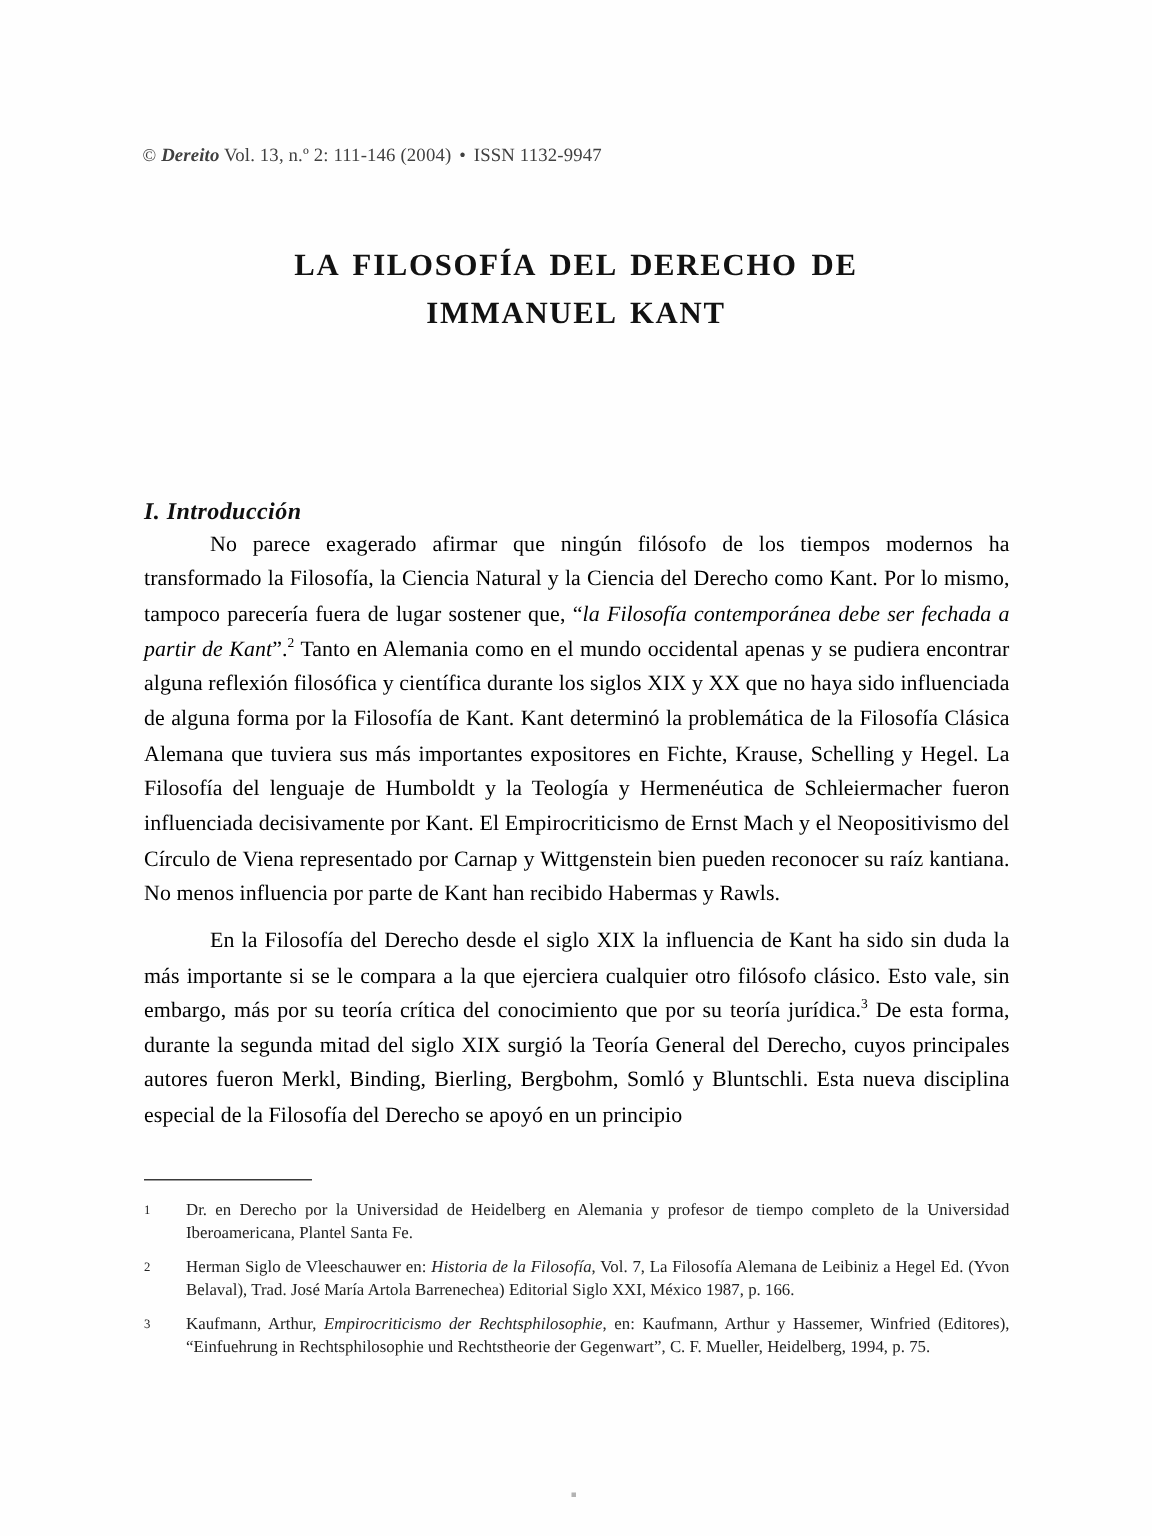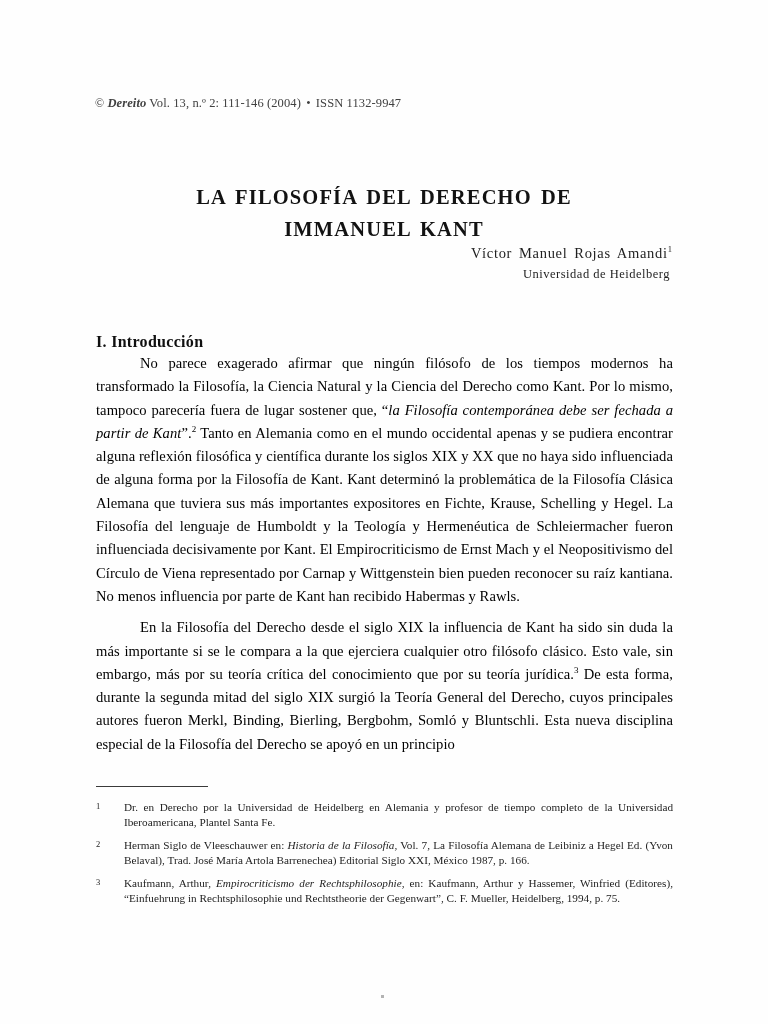--- a/index.html
+++ b/index.html
@@ -38,21 +38,21 @@
     font-weight: bold;
     font-style: italic;
   }
   .copy-mark { font-size: 12px; }
   .bullet-sep { padding: 0 2px; }
 
   
   .article-title {
     position: absolute;
     left: 96px;
-    top: 168px;
+    top: 148px;
     width: 576px;
     text-align: center;
     font-size: 20.5px;
     font-weight: bold;
     line-height: 1.55;
     letter-spacing: 1.15px;
     word-spacing: 3px;
     color: #121212;
   }
   .article-title .tline { display: block; }
@@ -87,20 +87,21 @@
 
   
   .section-heading {
     position: absolute;
     left: 96px;
     top: 320px;
     font-size: 16px;
     font-weight: bold;
     letter-spacing: 0.3px;
     color: #101010;
+    font-style: italic;
   }
 
   
   .body-col {
     position: absolute;
     left: 96px;
     top: 352px;
     width: 577px;
   }
   .body-par {
@@ -181,24 +182,20 @@
     <span>Vol. 13, n.º 2: 111-146 (2004)</span>
     <span class="bullet-sep">•</span>
     <span>ISSN 1132-9947</span>
   </div>
 
   <h1 class="article-title">
     <span class="tline">LA FILOSOFÍA DEL DERECHO DE</span>
     <span class="tline">IMMANUEL KANT</span>
   </h1>
 
-  <div class="byline">
-    <span class="author-name"><span>Víctor Manuel Rojas Amandi</span><sup>1</sup></span>
-    <span class="affiliation">Universidad de Heidelberg</span>
-  </div>
 
   <h2 class="section-heading">I. Introducción</h2>
 
   <div class="body-col">
     <p class="body-par"><span>No parece exagerado afirmar que ningún filósofo de los tiempos modernos ha transformado la Filosofía, la Ciencia Natural y la Ciencia del Derecho como Kant. Por lo mismo, tampoco parecería fuera de lugar sostener que, “</span><i>la Filosofía contemporánea debe ser fechada a partir de Kant</i><span>”.</span><sup>2</sup><span> Tanto en Alemania como en el mundo occidental apenas y se pudiera encontrar alguna reflexión filosófica y científica durante los siglos XIX y XX que no haya sido influenciada de alguna forma por la Filosofía de Kant. Kant determinó la problemática de la Filosofía Clásica Alemana que tuviera sus más importantes expositores en Fichte, Krause, Schelling y Hegel. La Filosofía del lenguaje de Humboldt y la Teología y Hermenéutica de Schleiermacher fueron influenciada decisivamente por Kant. El Empirocriticismo de Ernst Mach y el Neopositivismo del Círculo de Viena representado por Carnap y Wittgenstein bien pueden reconocer su raíz kantiana. No menos influencia por parte de Kant han recibido Habermas y Rawls.</span></p>
 
     <p class="body-par last"><span>En la Filosofía del Derecho desde el siglo XIX la influencia de Kant ha sido sin duda la más importante si se le compara a la que ejerciera cualquier otro filósofo clásico. Esto vale, sin embargo, más por su teoría crítica del conocimiento que por su teoría jurídica.</span><sup>3</sup><span> De esta forma, durante la segunda mitad del siglo XIX surgió la Teoría General del Derecho, cuyos principales autores fueron Merkl, Binding, Bierling, Bergbohm, Somló y Bluntschli. Esta nueva disciplina especial de la Filosofía del Derecho se apoyó en un principio</span></p>
   </div>
 
   <div class="footnote-rule"></div>

